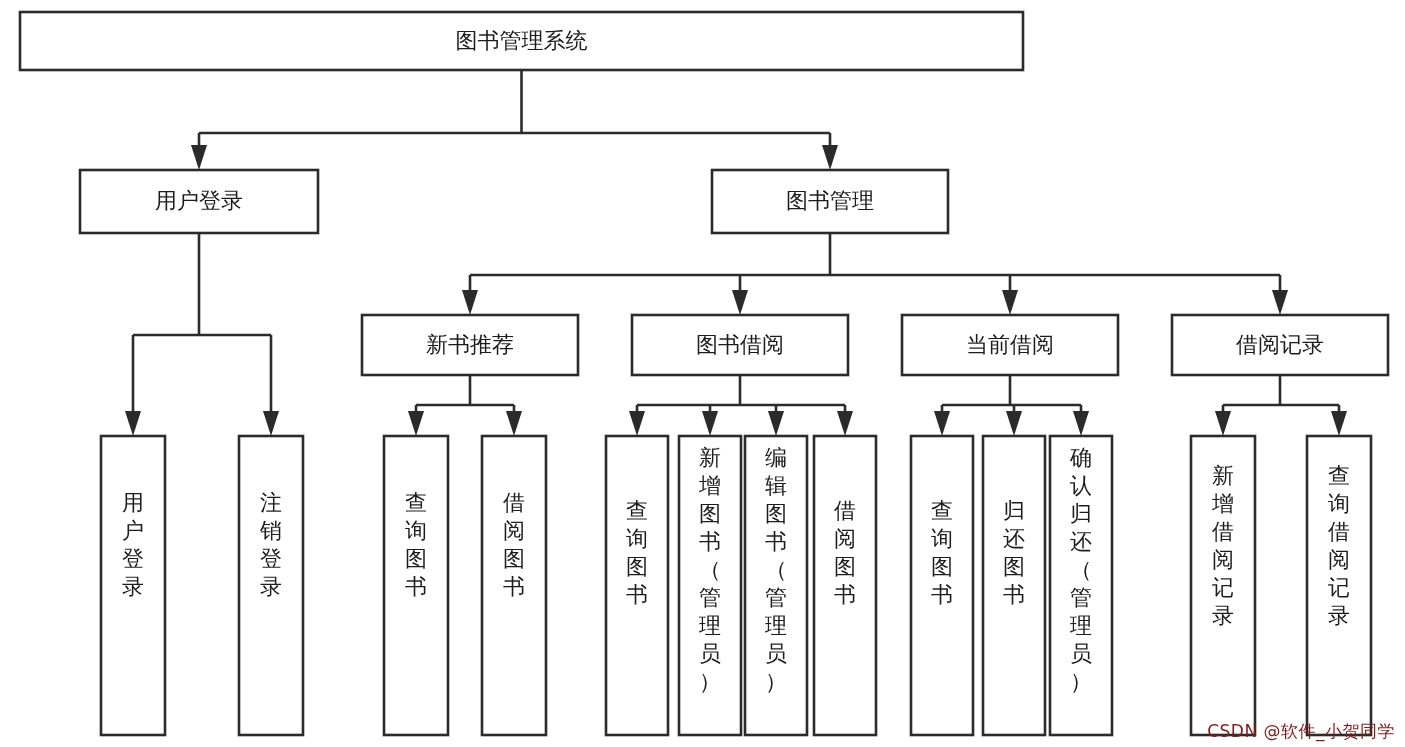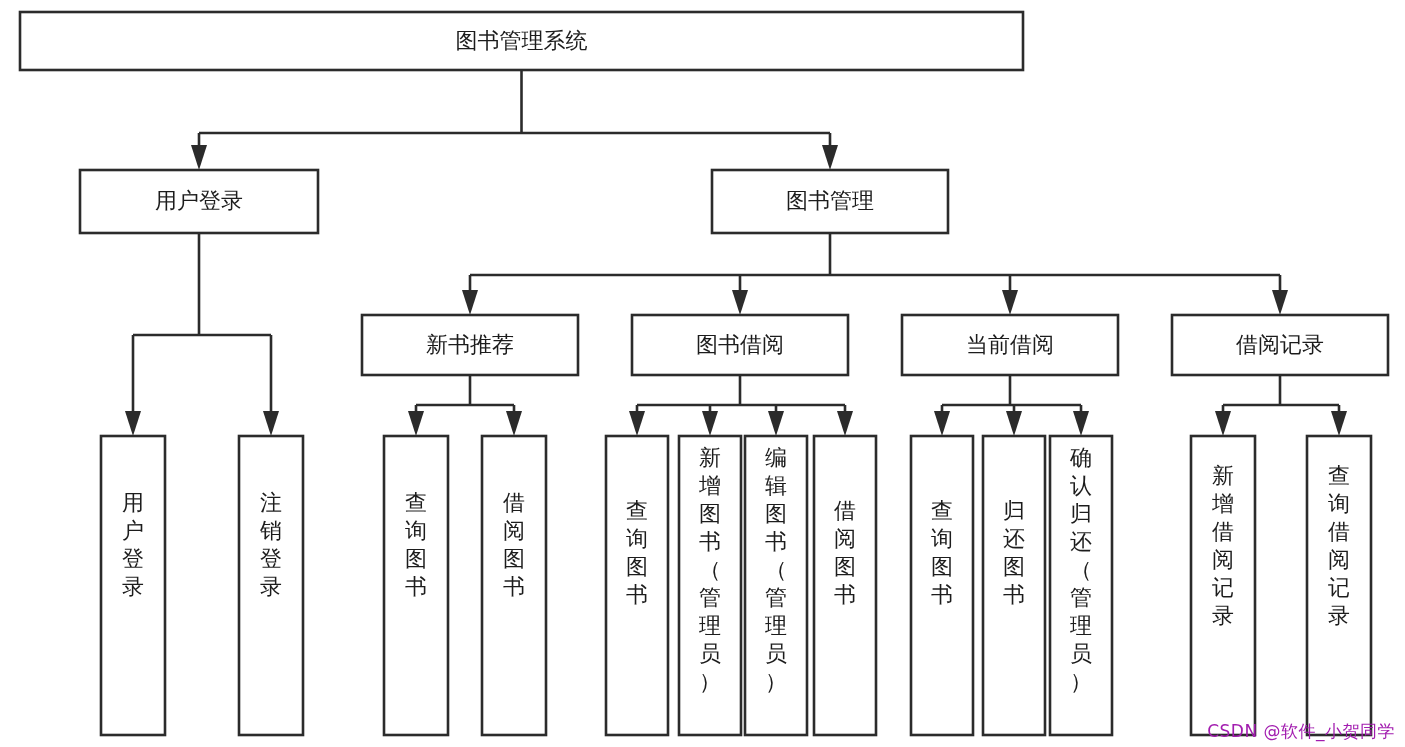--- a/index.html
+++ b/index.html
@@ -53,21 +53,21 @@
     fill: #1c1c1c;
     font-size: 22px;
     text-anchor: middle;
   }
   .watermark {
     position: absolute;
     right: 10px;
     bottom: 4px;
     font-family: "DejaVu Sans", "Liberation Sans", sans-serif;
     font-size: 17px;
-    color: #a21caf;
+    color: #7f1d1d;
     letter-spacing: 0.5px;
     white-space: nowrap;
     user-select: none;
     pointer-events: none;
   }
 </style>
 </head>
 <body>
 
 <div id="diagram-root">

